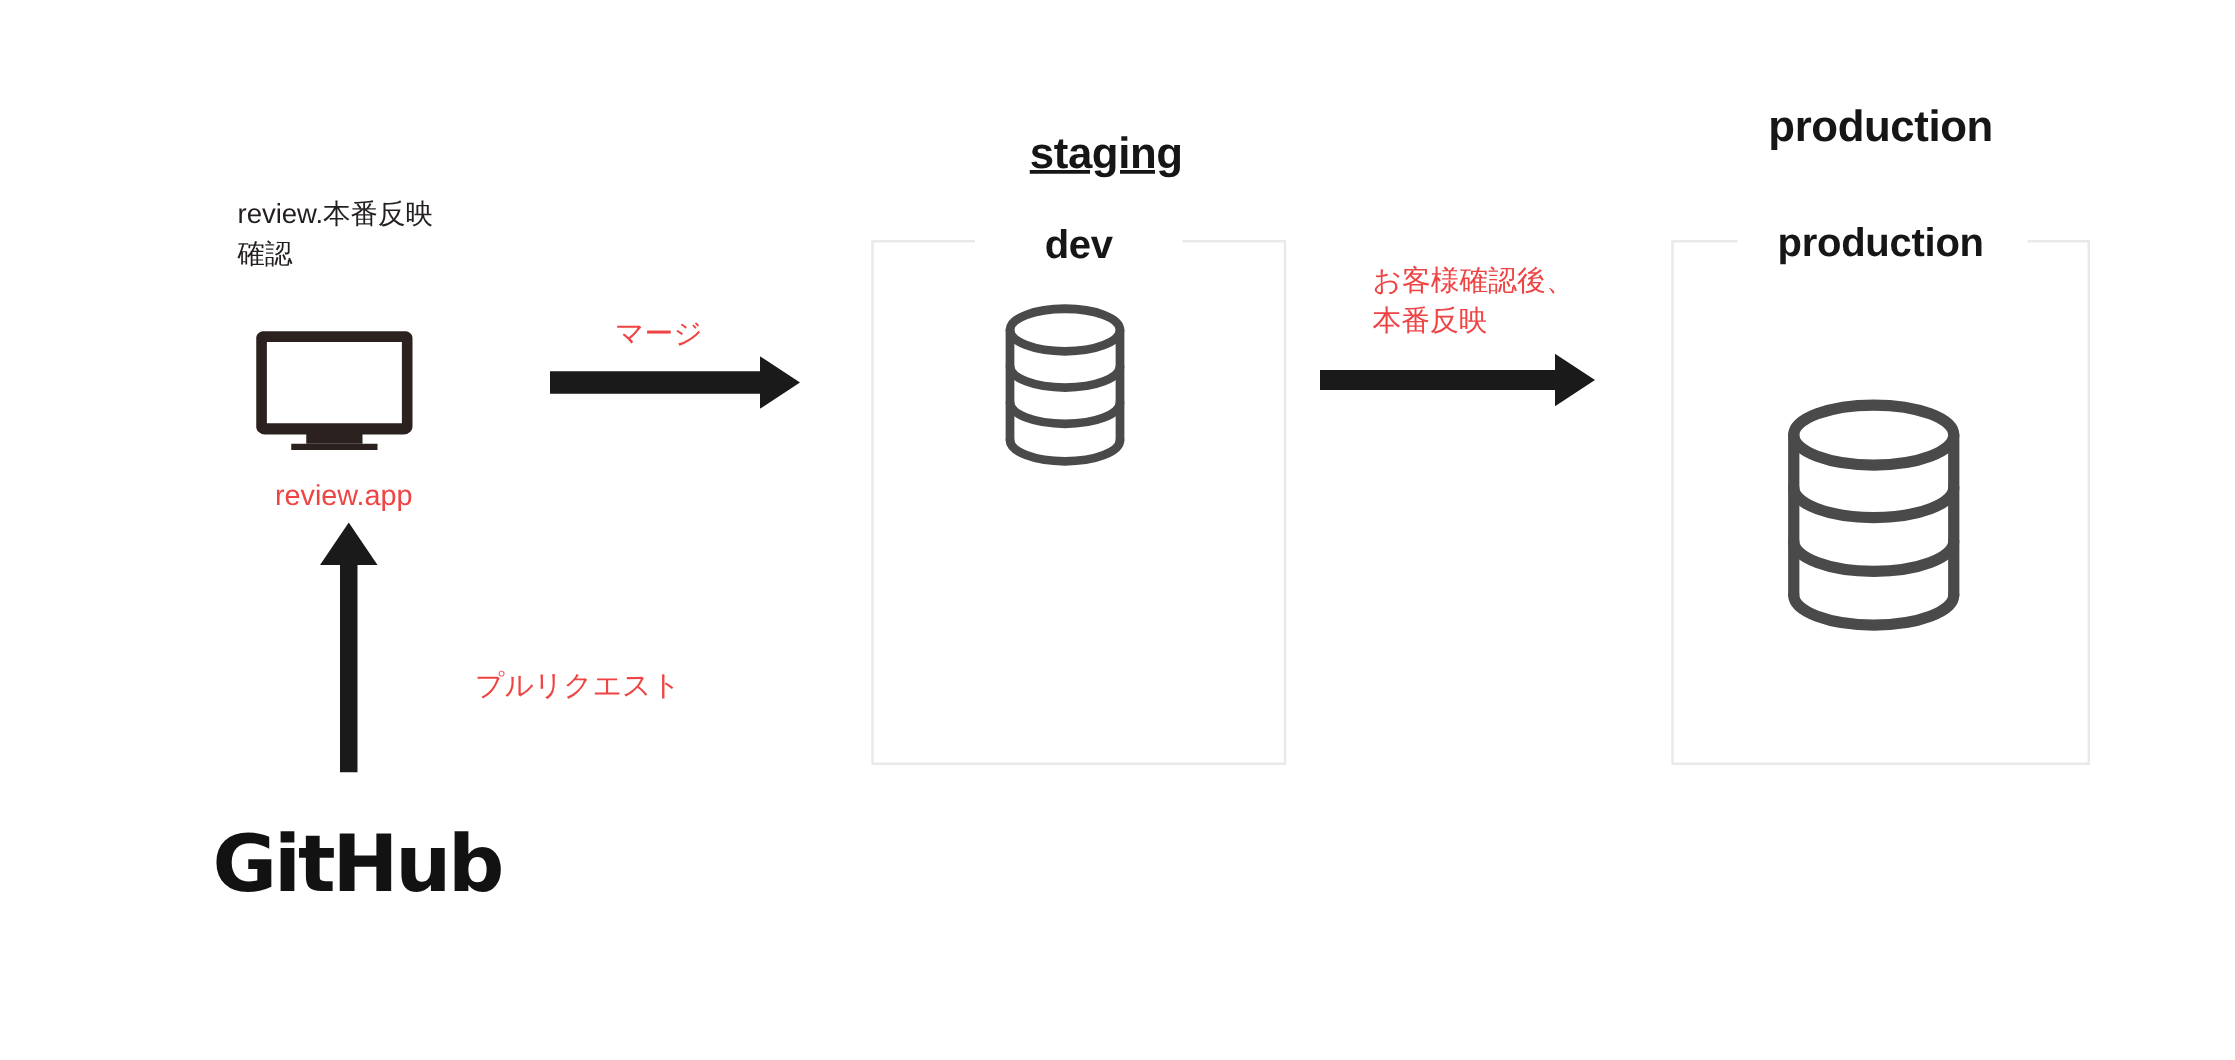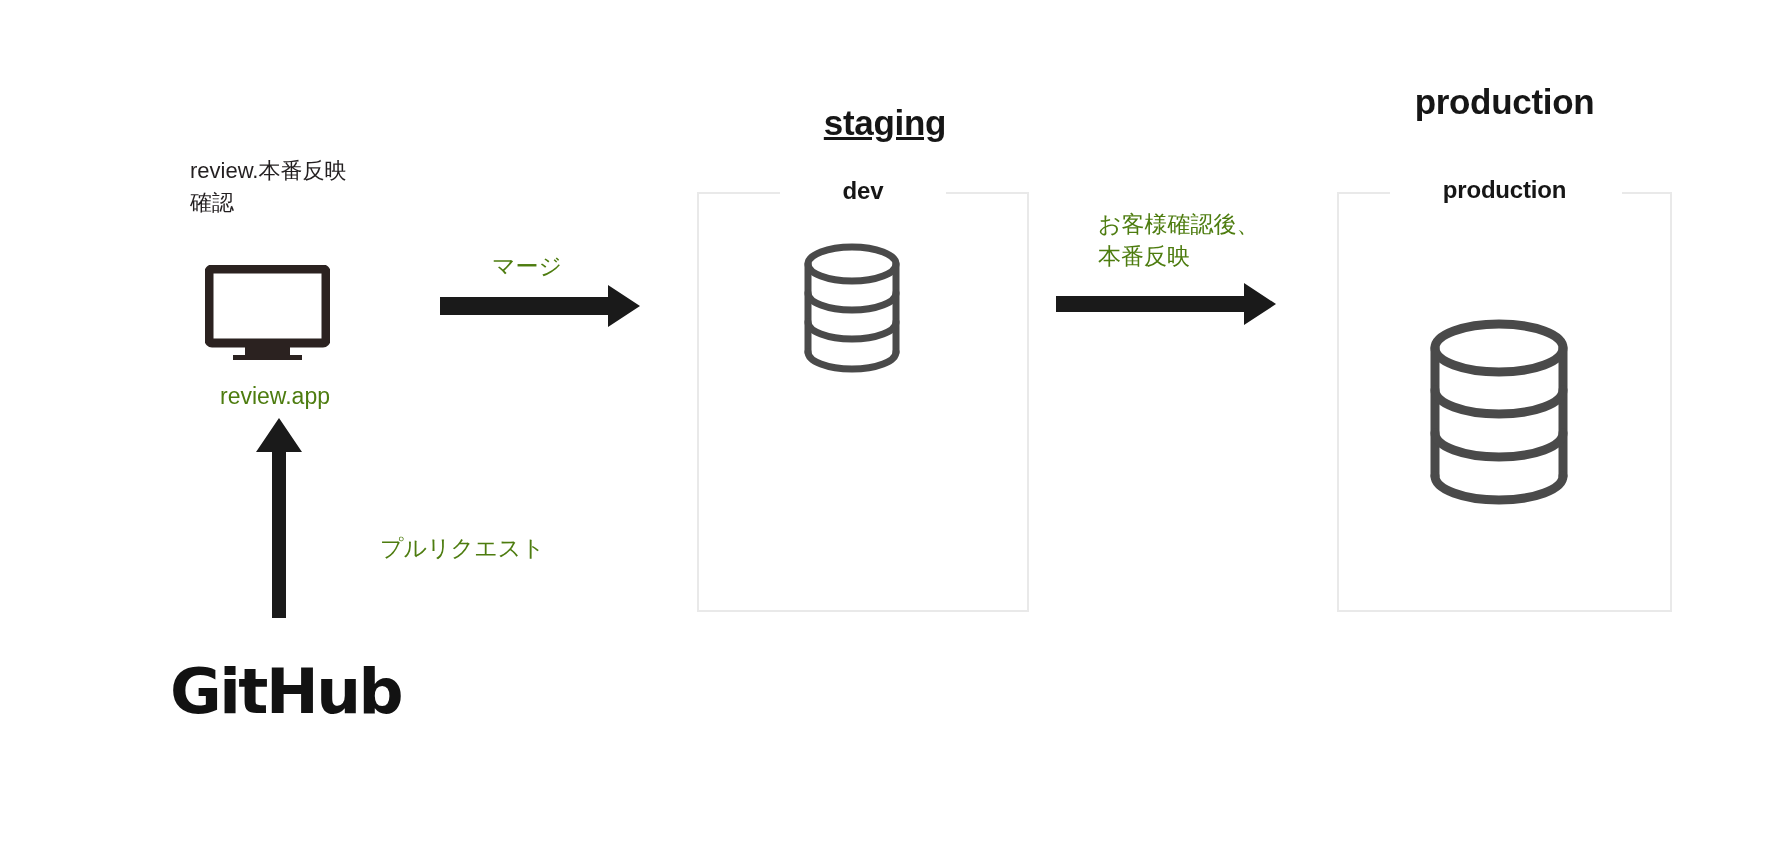--- a/index.html
+++ b/index.html
@@ -39,40 +39,40 @@
     font-weight: bold;
     font-size: 35px;
     letter-spacing: -0.3px;
     color: #161616;
     text-align: center;
     white-space: nowrap;
   }
   .env-subtitle {
     position: absolute;
     font-weight: bold;
-    font-size: 24px;
+    font-size: 32px;
     letter-spacing: -0.2px;
     color: #161616;
     text-align: center;
     white-space: nowrap;
   }
 
   
   .caption {
     position: absolute;
     font-size: 22px;
     line-height: 1.45;
     color: #231f20;
     white-space: pre-line;
   }
   .caption-sm {
     position: absolute;
     font-size: 23px;
     line-height: 1.4;
-    color: #4d7c0f;
+    color: #ef4444;
     white-space: pre-line;
   }
 
   
   .arrow-h {
     position: absolute;
     display: block;
   }
   .arrow-v {
     position: absolute;

